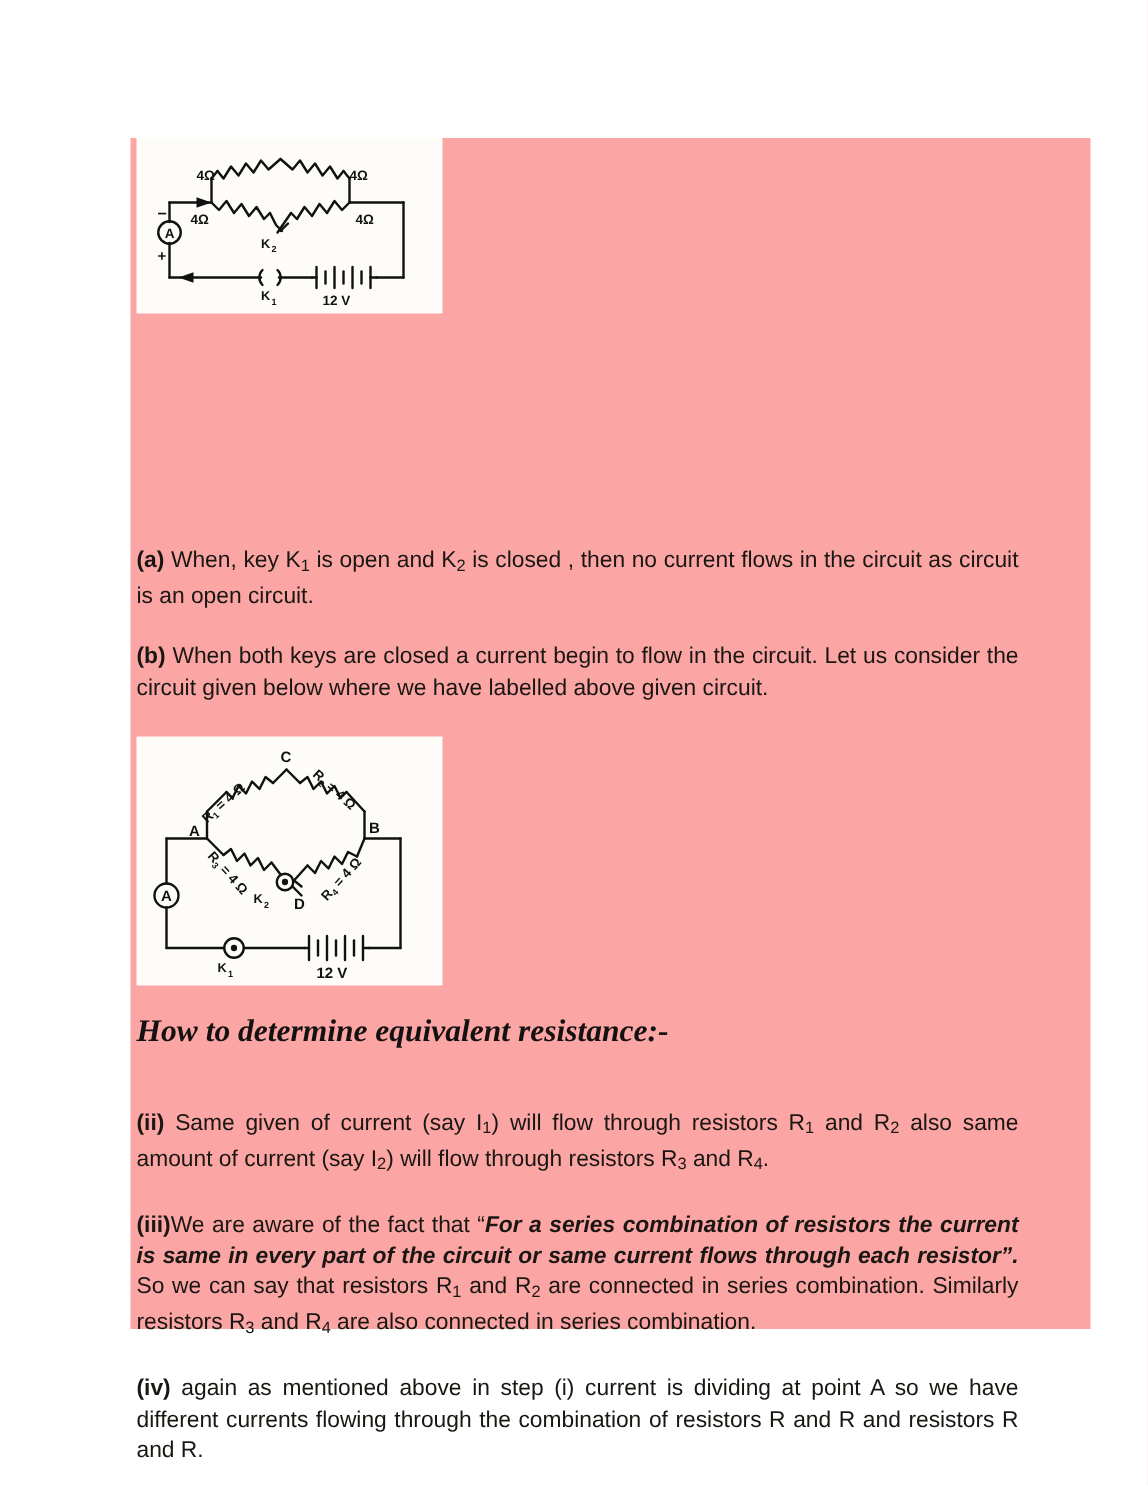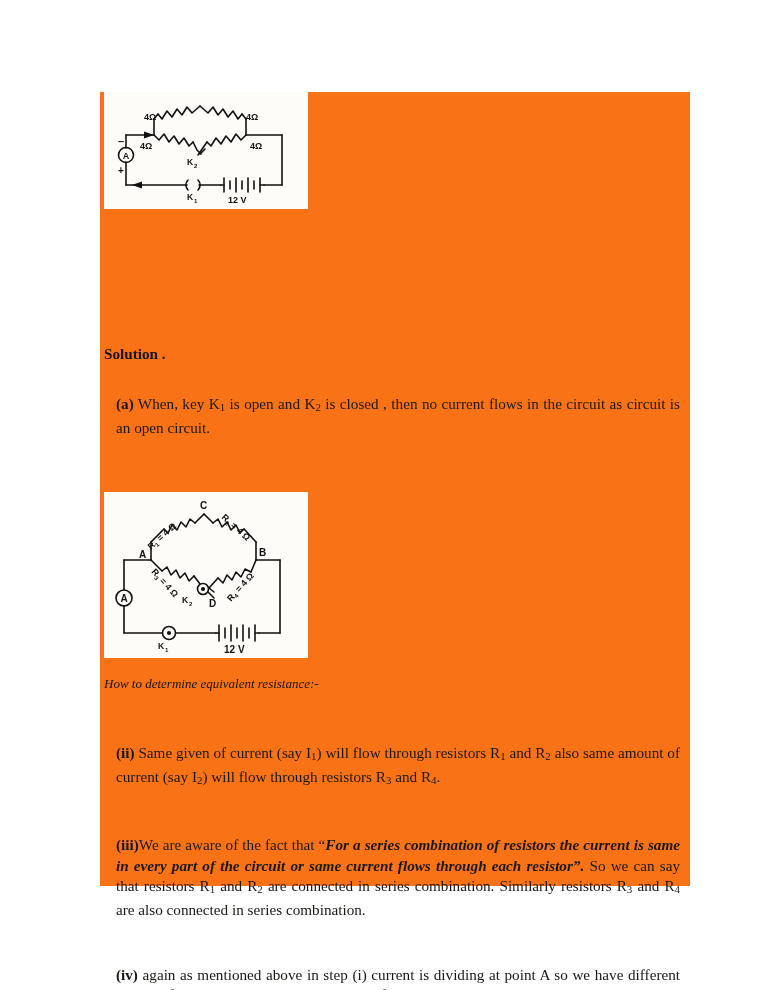--- a/index.html
+++ b/index.html
@@ -14,25 +14,25 @@
     font-family: "Liberation Serif", serif;
   }
   #page {
     position: relative;
     width: 765px;
     height: 990px;
     background: #ffffff;
   }
   #content-panel {
     position: absolute;
-    left: 100px;
+    left: 87px;
     top: 92px;
-    width: 590px;
+    width: 640px;
     height: 794px;
-    background: #f97316;
+    background: #fca5a5;
   }
   .doc-body {
     position: absolute;
     left: 4px;
     top: 0px;
     width: 588px;
   }
   .figure {
     background: #fdfcf8;
     position: relative;
@@ -42,38 +42,38 @@
     width: 204px;
     height: 117px;
   }
   .fig2 {
     width: 204px;
     height: 166px;
   }
   .fig-wrap1 { padding-top: 0px; }
   .fig-wrap2 { padding-top: 0px; }
   p.para {
-    margin: 12px;
+    margin: 0;
     font-size: 15.2px;
     line-height: 20.5px;
     color: #1a1713;
     text-align: justify;
-    font-family: Liberation Serif, serif;
+    font-family: Liberation Sans, sans-serif;
   }
   .heading {
     font-weight: bold;
     font-size: 15.2px;
     color: #141210;
     margin: 0;
     font-family: "Liberation Serif", serif;
   }
   .subheading {
-    font-weight: normal;
+    font-weight: bold;
     font-style: italic;
-    font-size: 13px;
+    font-size: 21px;
     color: #141210;
     margin: 0;
     font-family: "Liberation Serif", serif;
   }
   b.lbl { font-weight: bold; }
   .q { font-weight: bold; font-style: italic; }
   sub { font-size: 0.72em; vertical-align: -0.22em; }
   .sp-sol { height: 136px; }
   .sp-a   { height: 19px; }
   .sp-b   { height: 20px; }
@@ -155,26 +155,26 @@
               <text x="124" y="111">12 V</text>
               <text x="14" y="53" font-size="11">–</text>
               <text x="14" y="82" font-size="10">+</text>
             </g>
             <text x="22" y="66.5" text-anchor="middle" font-family="Liberation Sans, sans-serif" font-size="9" font-weight="bold" fill="#111">A</text>
           </svg>
         </div>
       </div>
 
       <div class="sp-sol"></div>
-      <p class="heading">Solution .</p>
 
       <div class="sp-a"></div>
       <p class="para"><b class="lbl">(a)</b><span> When, key K</span><sub>1</sub><span> is open and K</span><sub>2</sub><span> is closed , then no current flows in the circuit as circuit is an open circuit.</span></p>
 
       <div class="sp-b"></div>
+      <p class="para"><b class="lbl">(b)</b><span> When both keys are closed a current begin to flow in the circuit. Let us consider the circuit given below where we have labelled above given circuit.</span></p>
 
       <div class="sp-f2"></div>
 
       <div class="fig-wrap2">
         <div class="figure fig2">
           <svg width="204" height="166" viewBox="0 0 204 166">
             <g stroke="#111" stroke-width="1.6" fill="none" stroke-linecap="round" stroke-linejoin="round">
 
               <path d="M100 22 L91 31"></path>
               <path d="M91 31 L86 27 L82 35 L77 30 L73 38 L68 33 L64 41 L60 37"></path>

